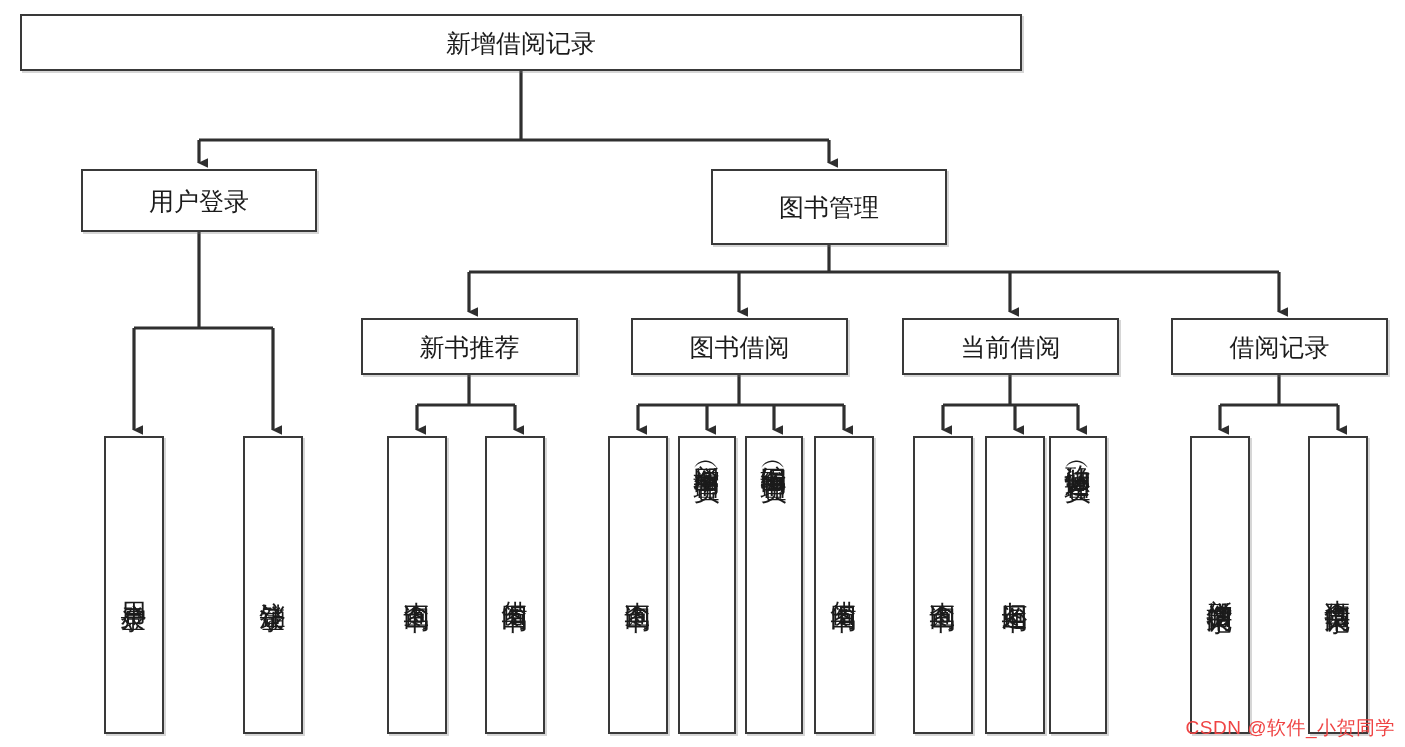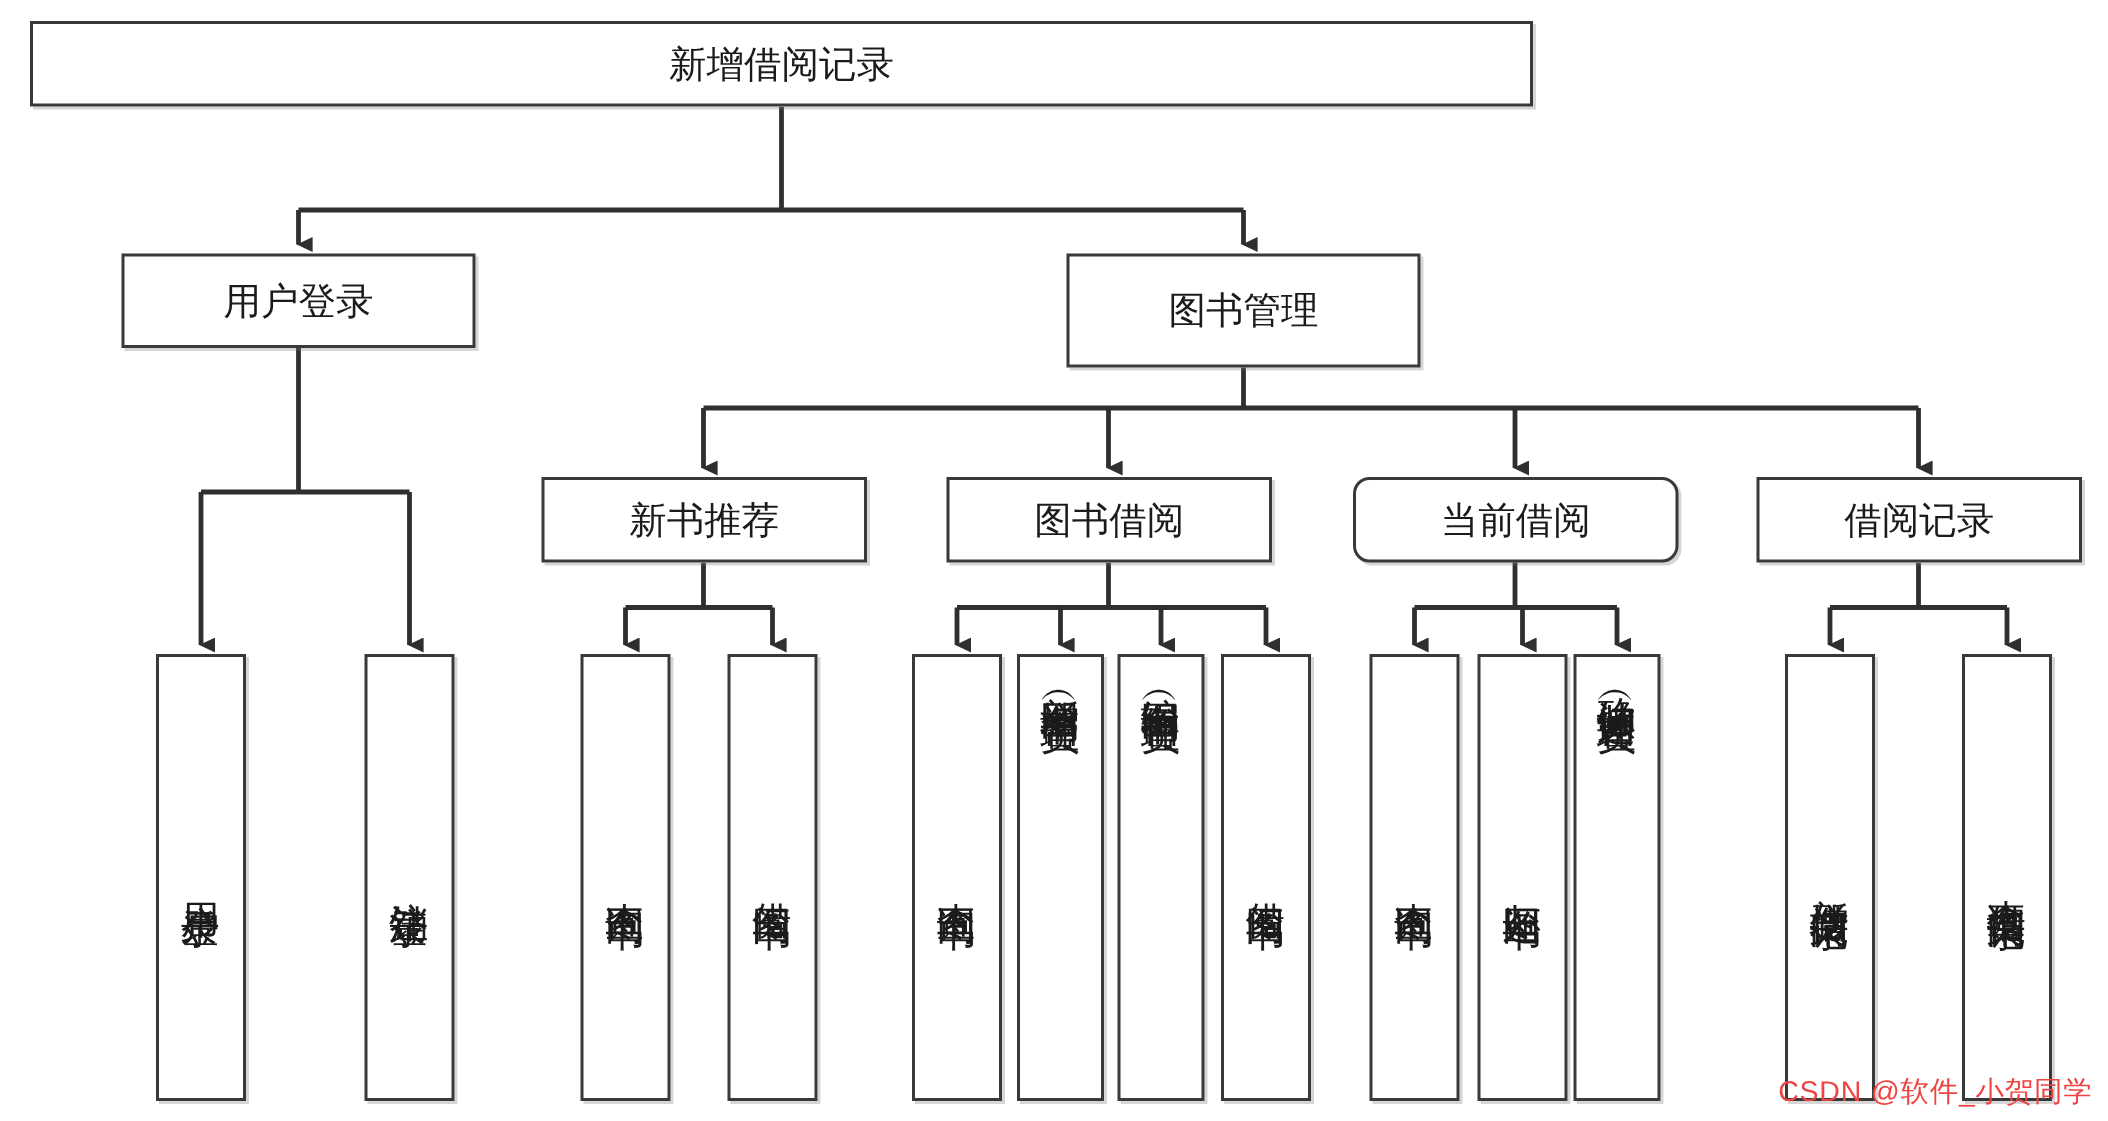--- a/index.html
+++ b/index.html
@@ -138,21 +138,21 @@
   <div class="node-box node-h" style="left: 711px; top: 169px; width: 236px; height: 76px;">
     <span class="node-label">图书管理</span>
   </div>
 
   <div class="node-box node-h" style="left: 361px; top: 318px; width: 217px; height: 57px;">
     <span class="node-label">新书推荐</span>
   </div>
   <div class="node-box node-h" style="left: 631px; top: 318px; width: 217px; height: 57px;">
     <span class="node-label">图书借阅</span>
   </div>
-  <div class="node-box node-h" style="left: 902px; top: 318px; width: 217px; height: 57px; border-radius: 11px;">
+  <div class="node-box node-h" style="left: 902px; top: 318px; width: 217px; height: 57px;">
     <span class="node-label">当前借阅</span>
   </div>
   <div class="node-box node-h" style="left: 1171px; top: 318px; width: 217px; height: 57px;">
     <span class="node-label">借阅记录</span>
   </div>
 
   <div class="node-box node-v center-v" style="left: 104px; top: 436px; width: 60px; height: 298px;">
     <span class="node-label">用户登录</span>
   </div>
   <div class="node-box node-v center-v" style="left: 243px; top: 436px; width: 60px; height: 298px;">

